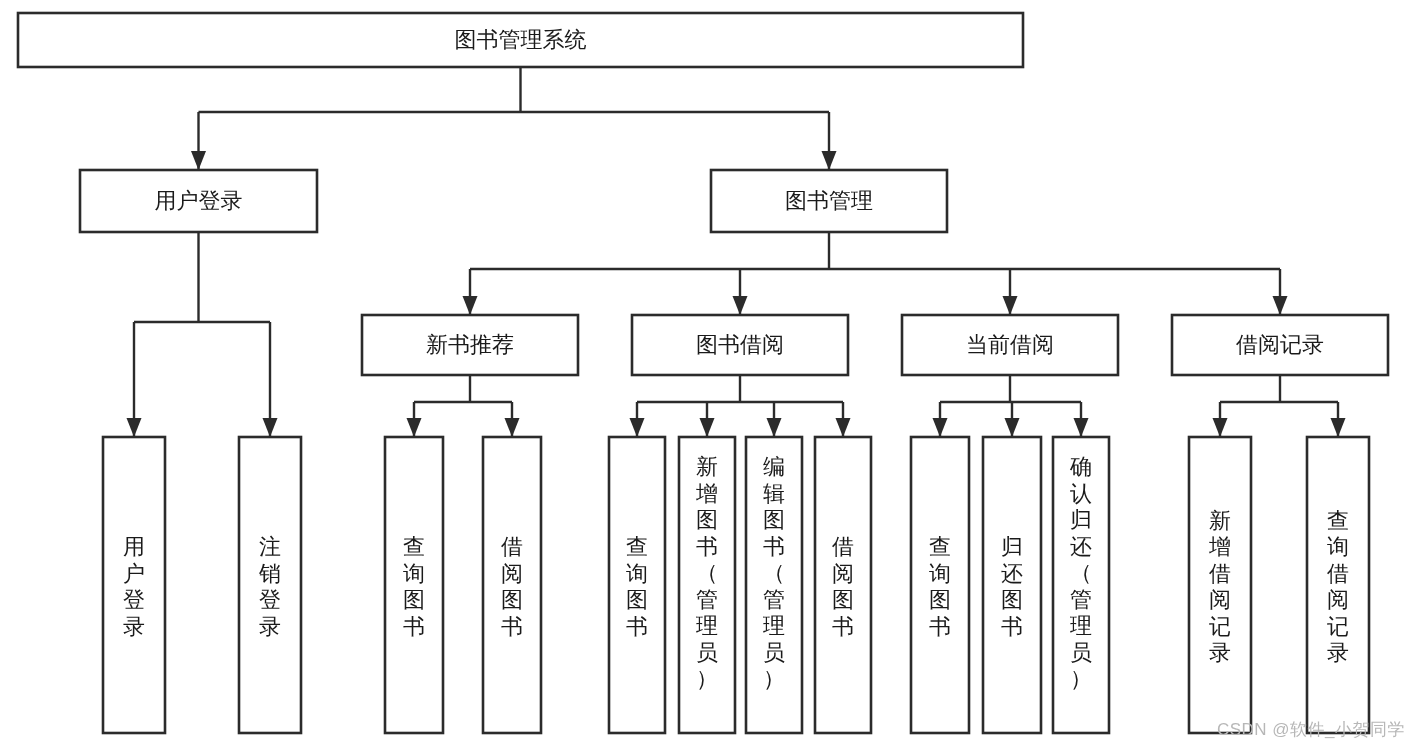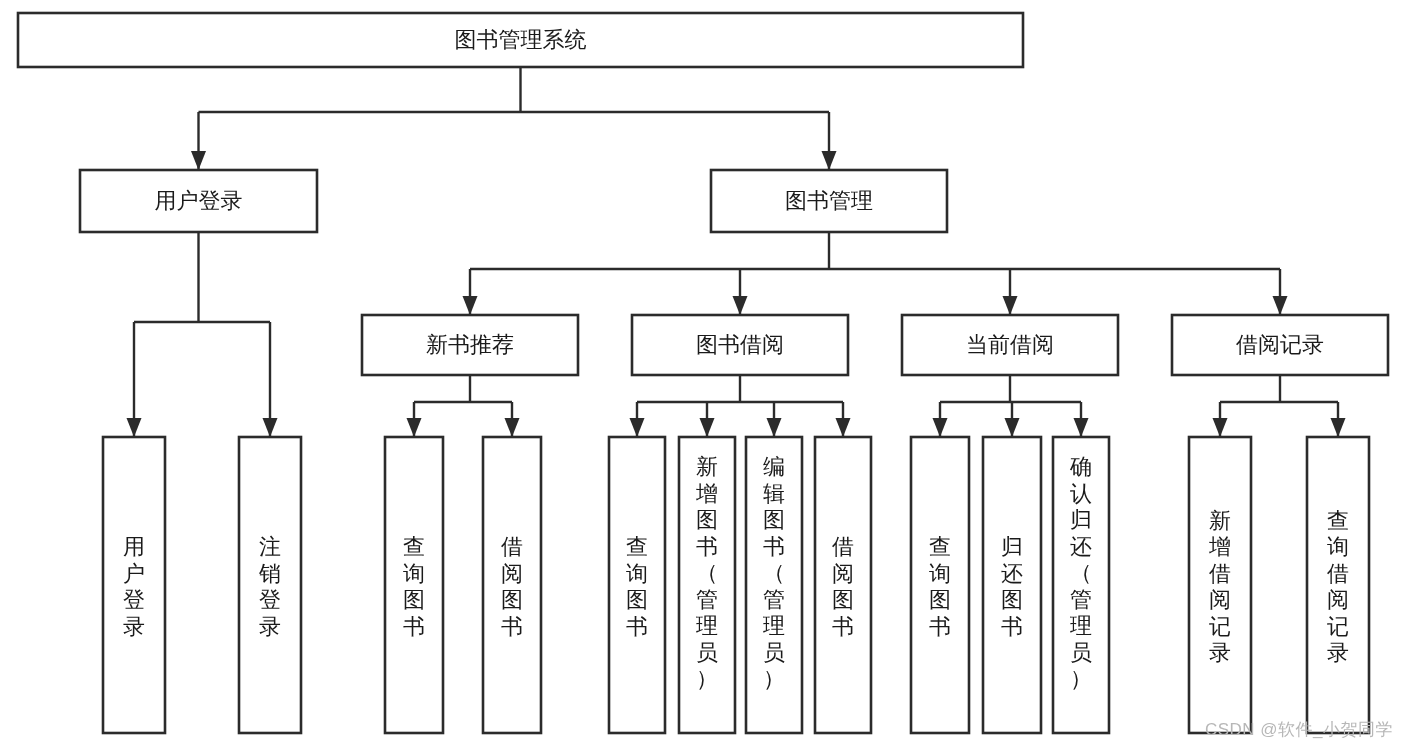--- a/index.html
+++ b/index.html
@@ -51,21 +51,21 @@
     dominant-baseline: middle;
   }
   .node-label-vertical {
     fill: #1a1a1a;
     font-family: "Liberation Sans", "DejaVu Sans", sans-serif;
     font-size: 22px;
     text-anchor: middle;
   }
   .watermark {
     position: absolute;
-    right: 12px;
+    right: 0;
     bottom: 6px;
     font-family: "Liberation Sans", "DejaVu Sans", sans-serif;
     font-size: 17px;
     color: #b7b7b7;
     letter-spacing: 0.5px;
     white-space: nowrap;
     user-select: none;
   }
 </style>
 </head>

